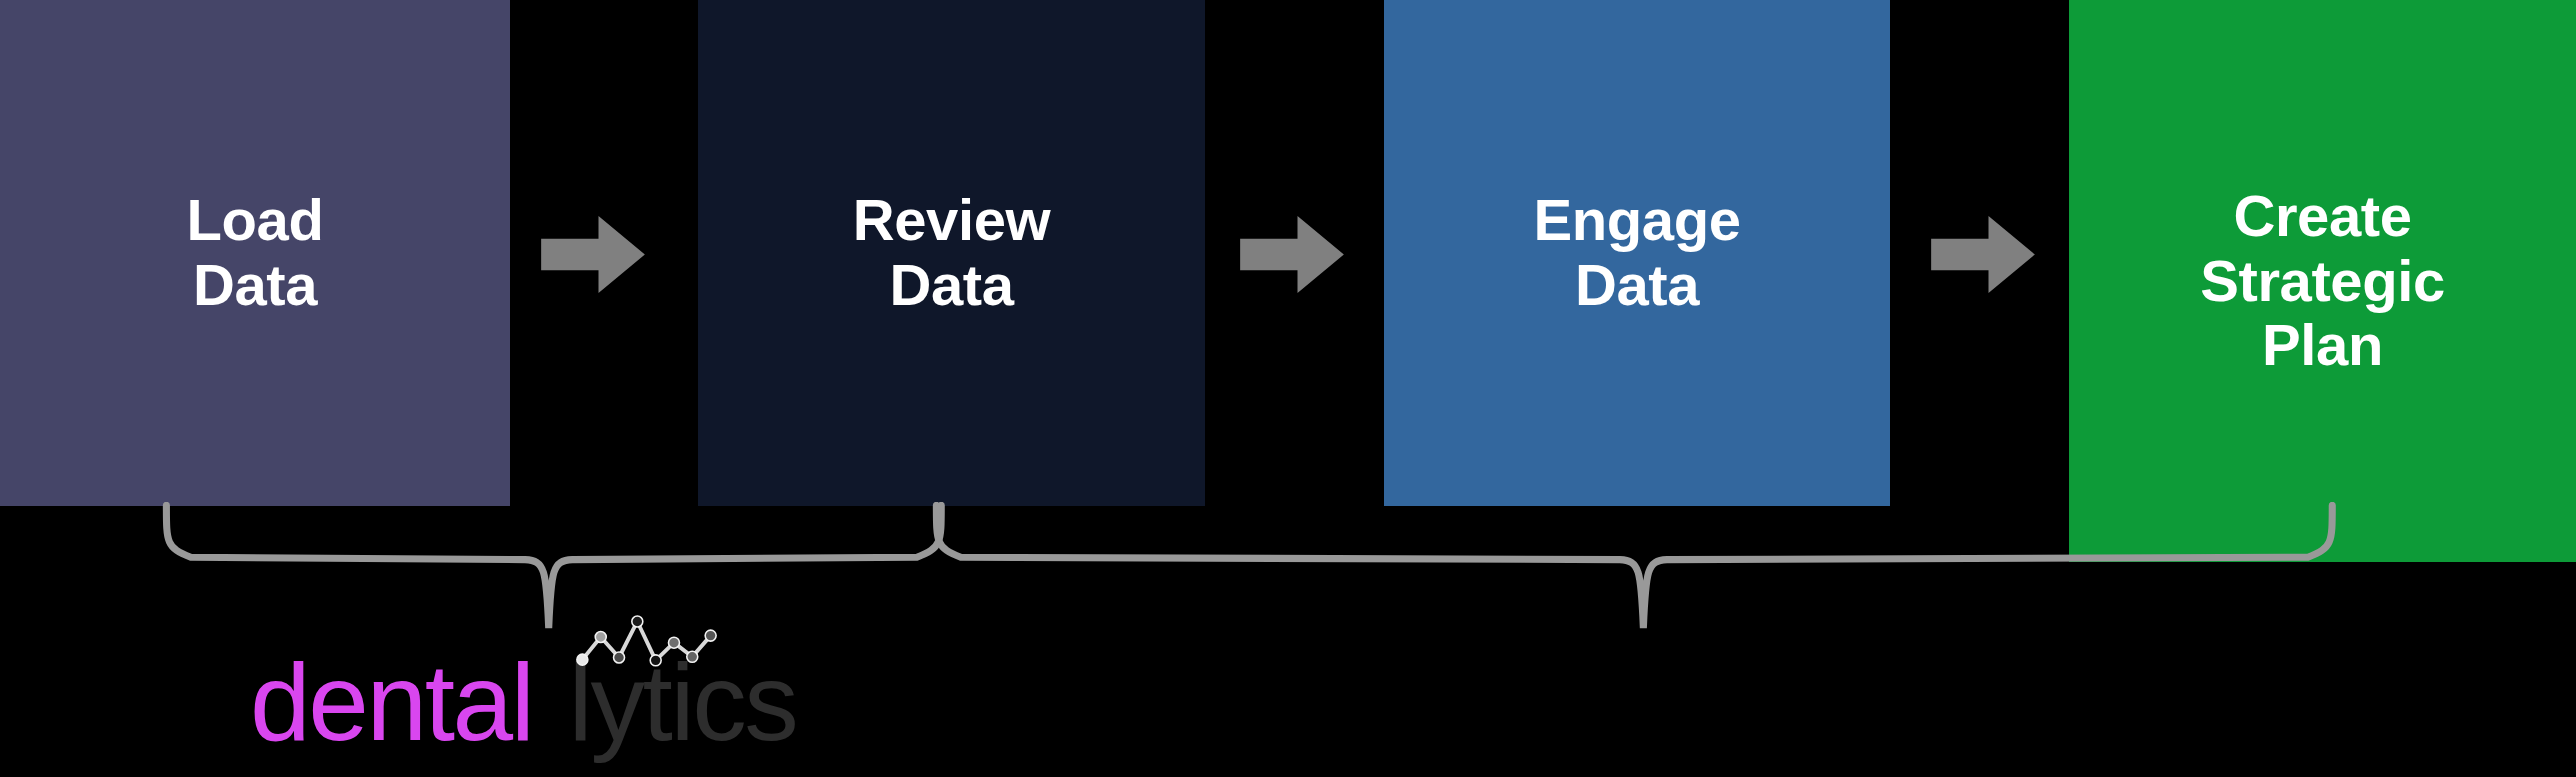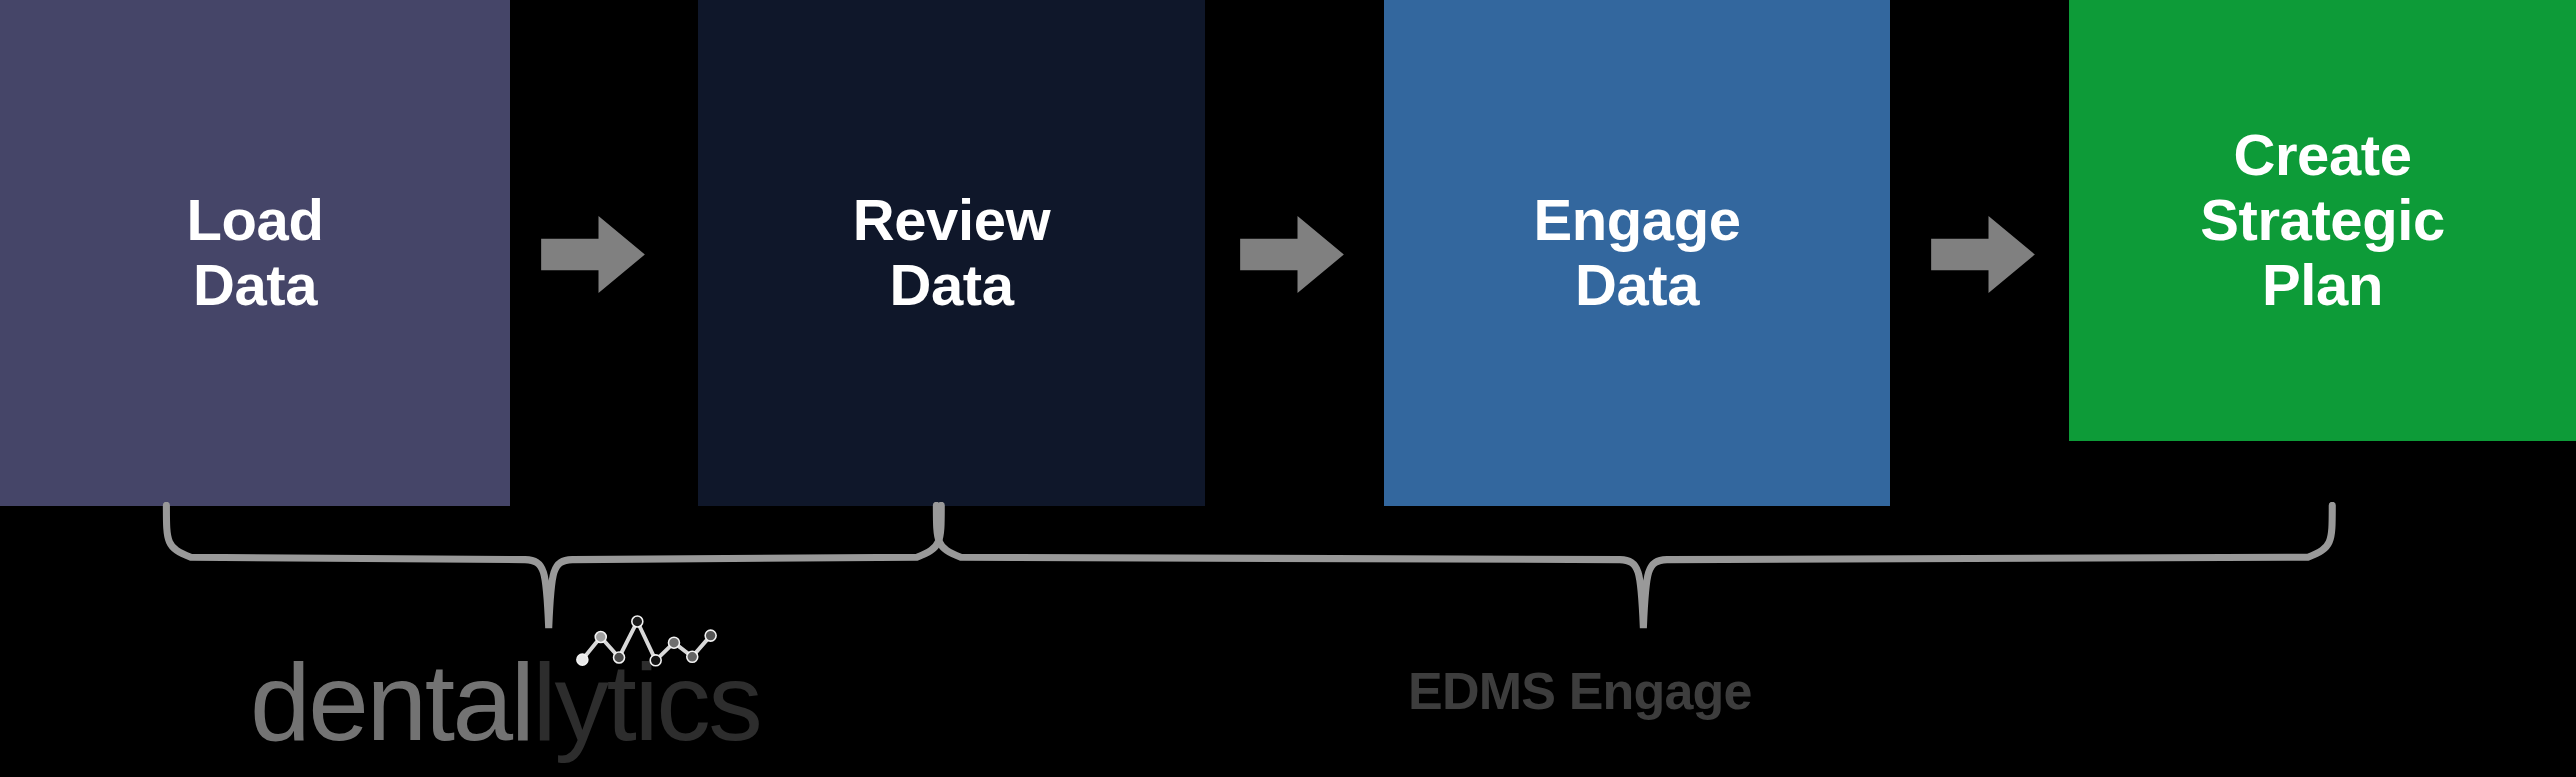--- a/index.html
+++ b/index.html
@@ -35,21 +35,21 @@
     font-size: 58px;
     line-height: 1.12;
     text-align: center;
     letter-spacing: -0.4px;
     white-space: pre-line;
   }
 
   #box-load      { left: 0px;    width: 510px;  height: 506px; background: #454568; }
   #box-review    { left: 698px;  width: 507px;  height: 506px; background: #0f172a; }
   #box-present   { left: 1384px; width: 506px;  height: 506px; background: #33679e; }
-  #box-create    { left: 2069px; width: 507px;  height: 441px; background: #0d9b38; }
+  #box-create    { left: 2069px; width: 507px;  height: 562px; background: #0d9b38; }
 
   
   .flow-arrow {
     position: absolute;
     width: 104px;
     height: 77px;
   }
   #arrow-1 { left: 541px;  top: 216px; }
   #arrow-2 { left: 1240px; top: 216px; }
   #arrow-3 { left: 1931px; top: 216px; }
@@ -73,22 +73,22 @@
     position: absolute;
     left: 0;
     top: 38px;
     font-family: "Liberation Sans", sans-serif;
     font-weight: normal;
     font-size: 109px;
     line-height: 1;
     letter-spacing: -2.4px;
     white-space: nowrap;
   }
-  .logo-dental { color: #737373; }
-  .logo-lytics { color: #2d2d2d; }
+  .logo-dental { color: #d946ef; }
+  .logo-lytics { color: #2d2d2d; margin-left: 36px; }
   #logo-sparkline {
     position: absolute;
     left: 318px;
     top: 0px;
     width: 157px;
     height: 71px;
   }
 
   
   #label-edms {
@@ -174,16 +174,15 @@
           <circle cx="65.0" cy="60.3" r="7" fill="#4a4a4a" stroke="#f2f2f2" stroke-width="2"></circle>
           <circle cx="88.3" cy="14.4" r="7" fill="#1c1c1c" stroke="#f2f2f2" stroke-width="2"></circle>
           <circle cx="111.7" cy="63.9" r="7" fill="#141414" stroke="#f2f2f2" stroke-width="2"></circle>
           <circle cx="135.0" cy="41.4" r="7" fill="#6e6e6e" stroke="#f2f2f2" stroke-width="2"></circle>
           <circle cx="158.3" cy="59.4" r="7" fill="#636363" stroke="#f2f2f2" stroke-width="2"></circle>
           <circle cx="181.7" cy="32.4" r="7" fill="#565656" stroke="#f2f2f2" stroke-width="2"></circle>
         </g>
     </svg>
   </div>
 
-  <div id="label-edms">EDMS Engage</div>
 
 </div>
 
 
 </body></html>

